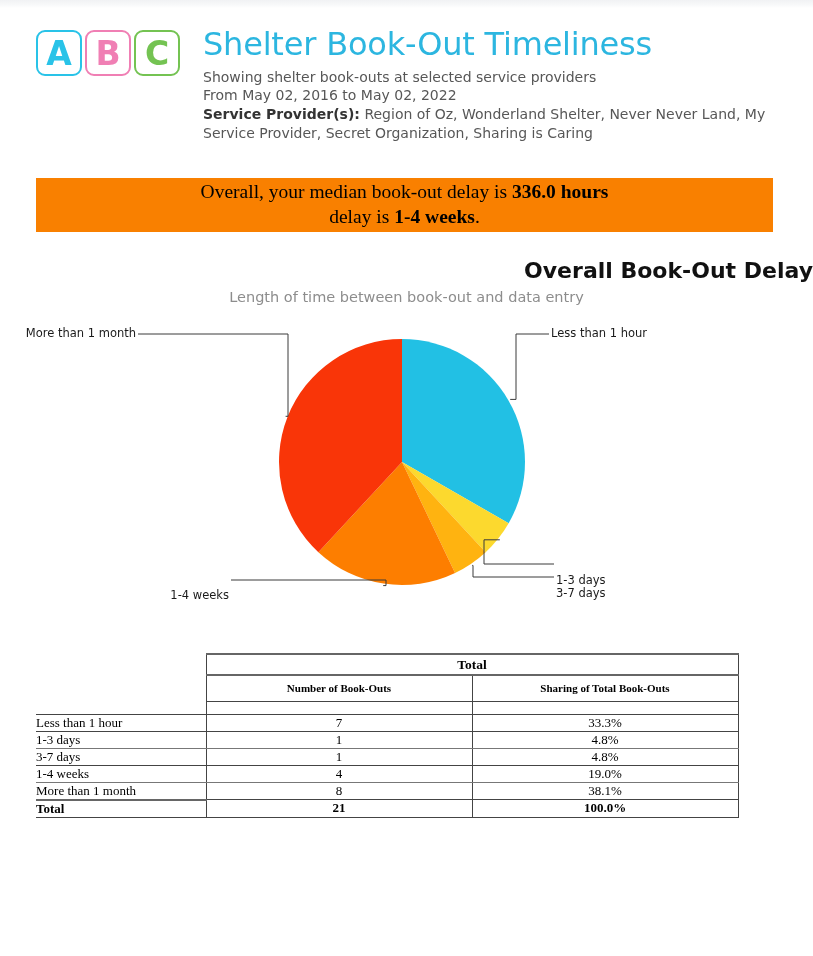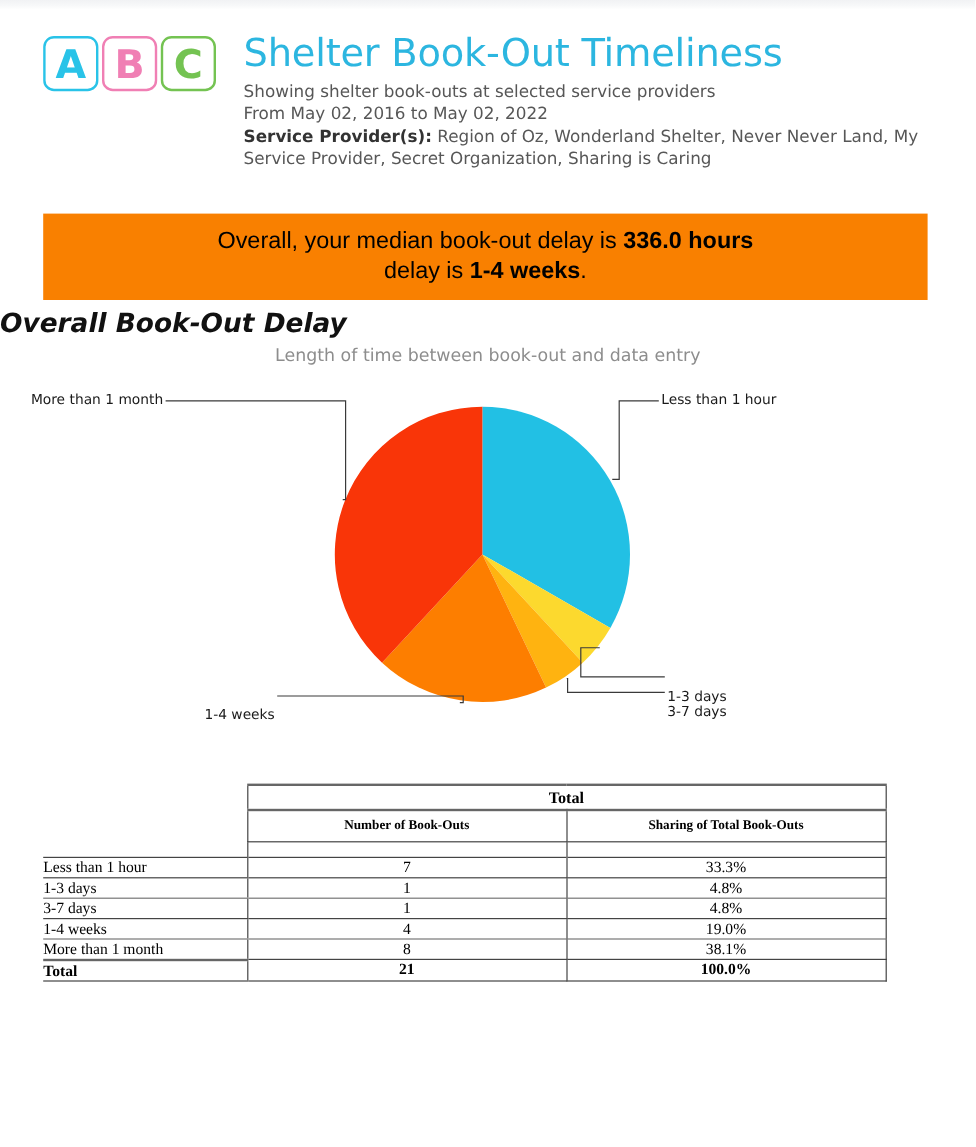--- a/index.html
+++ b/index.html
@@ -49,35 +49,35 @@
   }
   .subline {
     font-family: "DejaVu Sans", sans-serif;
     font-size: 14px; color: #575757; line-height: 1.33;
   }
   .subline.bold-lead b { color: #333; font-weight: bold; }
 
   
   .banner {
     position: absolute; left: 36px; top: 178px;
-    width: 737px; height: 72px;
+    width: 737px; height: 54px;
     background: #f98000;
     display: flex; align-items: center; justify-content: center;
     text-align: center;
-    font-family: Liberation Sans, sans-serif;
+    font-family: Liberation Serif, serif;
     font-size: 19.5px; color: #000000; line-height: 1.28;
   }
   .banner b { font-weight: bold; }
 
   
   .charttitle {
     position: absolute; left: 0; top: 258px; width: 813px;
-    text-align: left;
-    font-family: "DejaVu Sans", sans-serif;
-    font-size: 22px; font-weight: bold; color: #111111; font-style: italic;
+    text-align: right;
+    font-family: "DejaVu Sans", sans-serif;
+    font-size: 22px; font-weight: bold; color: #111111;
   }
   .chartsub {
     position: absolute; left: 0; top: 289px; width: 813px;
     text-align: center;
     font-family: "DejaVu Sans", sans-serif;
     font-size: 14.5px; color: #8d8d8d;
   }
   .chartarea {
     position: absolute; left: 0; top: 318px; width: 813px; height: 295px;
   }

